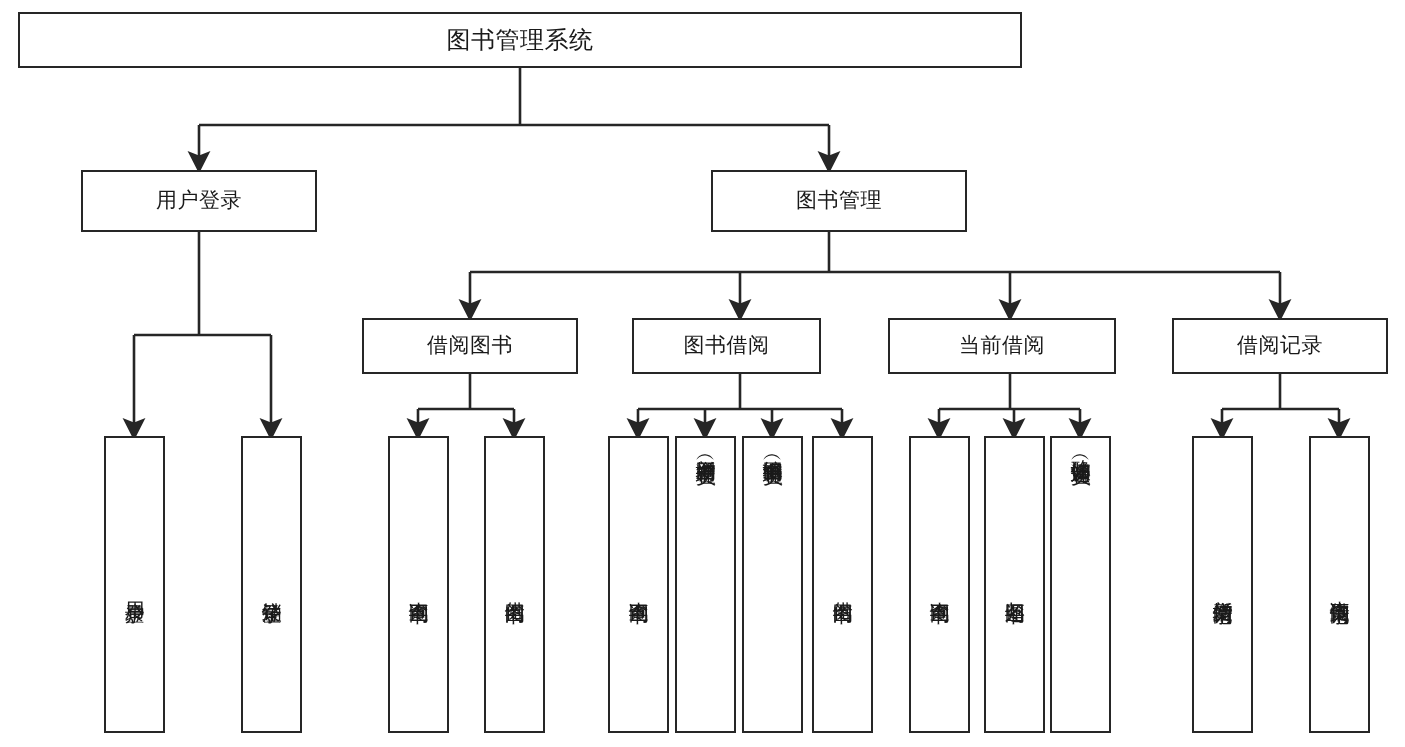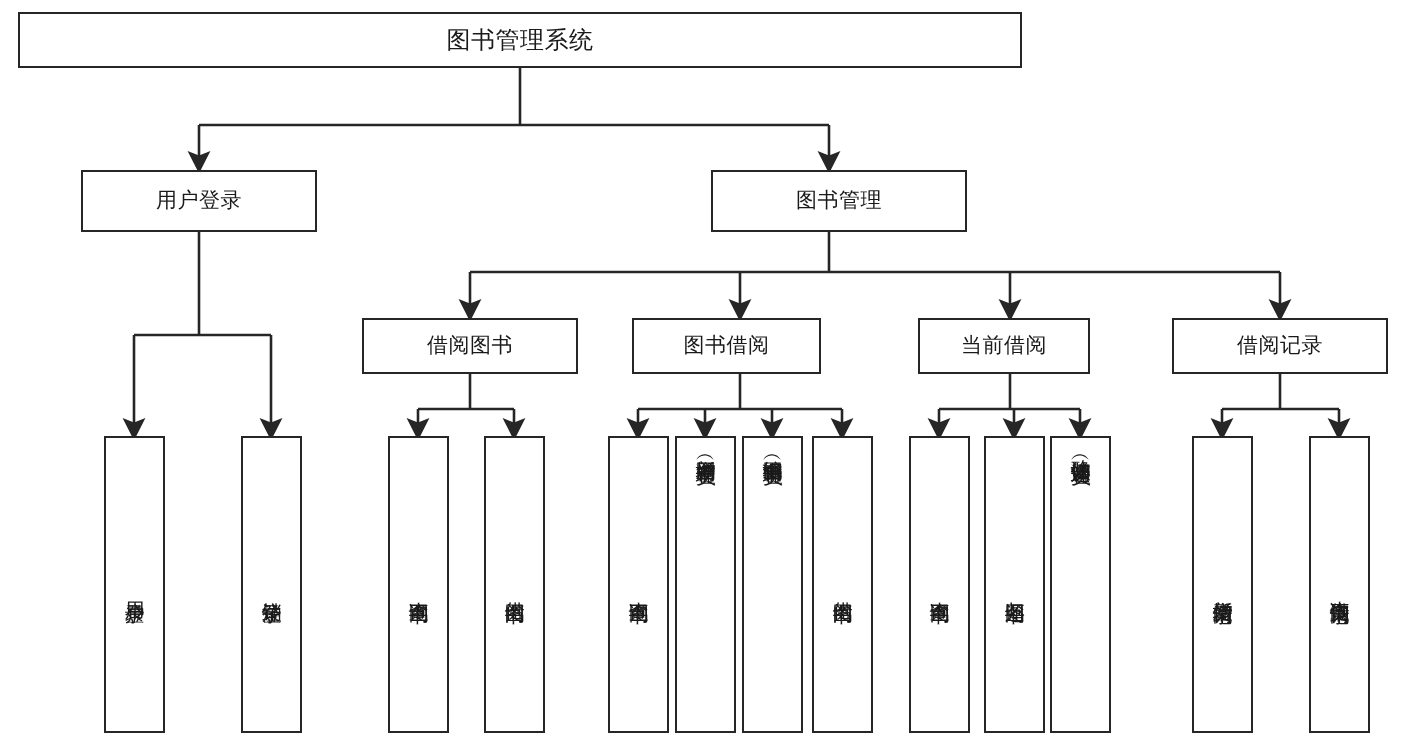--- a/index.html
+++ b/index.html
@@ -143,21 +143,21 @@
   <div class="node node-v" style="left: 241px; top: 436px; width: 61px; height: 297px;">
     <span class="vlabel vcenter">注销登录</span>
   </div>
 
   <div class="node node-h" style="left: 362px; top: 318px; width: 216px; height: 56px;">
     <span>借阅图书</span>
   </div>
   <div class="node node-h" style="left: 632px; top: 318px; width: 189px; height: 56px;">
     <span>图书借阅</span>
   </div>
-  <div class="node node-h" style="left: 918px; top: 318px; width: 172px; height: 56px;">
+  <div class="node node-h" style="left: 888px; top: 318px; width: 228px; height: 56px;">
     <span>当前借阅</span>
   </div>
   <div class="node node-h" style="left: 1172px; top: 318px; width: 216px; height: 56px;">
     <span>借阅记录</span>
   </div>
 
   <div class="node node-v" style="left: 388px; top: 436px; width: 61px; height: 297px;">
     <span class="vlabel vcenter">查询图书</span>
   </div>
   <div class="node node-v" style="left: 484px; top: 436px; width: 61px; height: 297px;">

